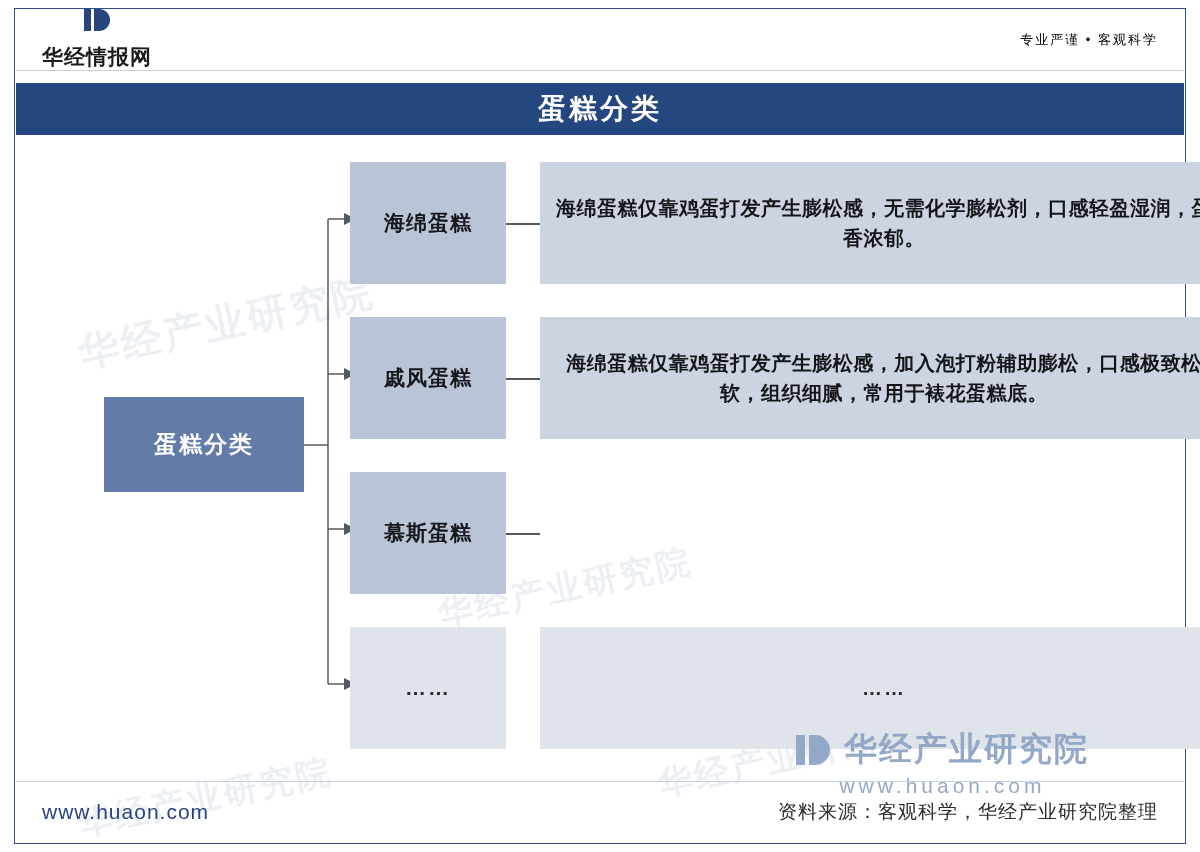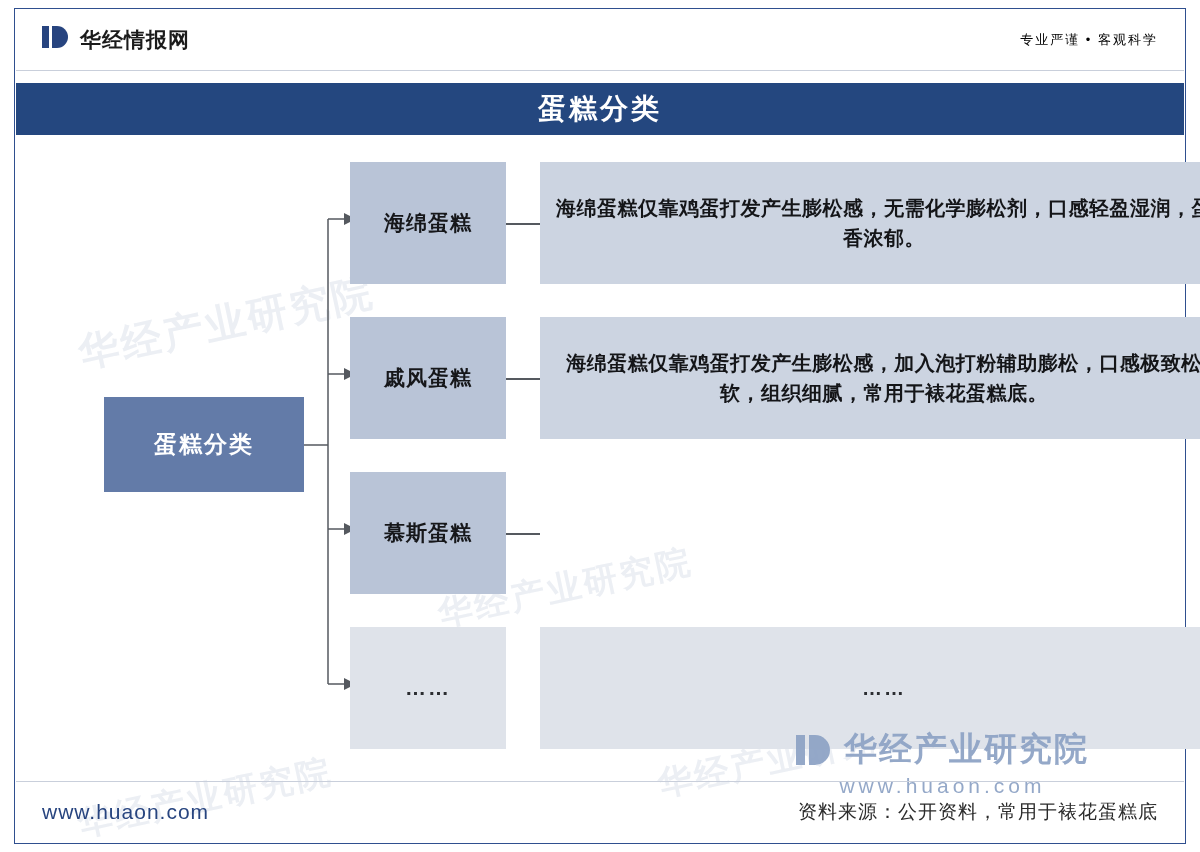--- a/index.html
+++ b/index.html
@@ -38,22 +38,23 @@
     width: 1168px;
     height: 60px;
     display: flex;
     align-items: center;
     justify-content: space-between;
     padding: 0 26px;
     box-sizing: border-box;
   }
   .brand {
     display: flex;
-    align-items: flex-start;
+    align-items: center;
     gap: 12px;
+    flex-direction: column;
   }
   .brand-mark {
     display: inline-block;
     width: 26px;
     height: 22px;
     position: relative;
   }
   .brand-mark .bar {
     position: absolute;
     top: 0;
@@ -403,15 +404,15 @@
         <span class="inst-name">华经产业研究院</span>
       </div>
       <div class="inst-url">www.huaon.com</div>
     </div>
 
   </div>
 
   <div class="footer-rule"></div>
   <div class="footer">
     <span class="footer-url">www.huaon.com</span>
-    <span class="footer-source">资料来源：公开资料，常用于裱花蛋糕底</span>
+    <span class="footer-source">资料来源：客观科学，华经产业研究院整理</span>
   </div>
 </div>
 
 </body></html>

